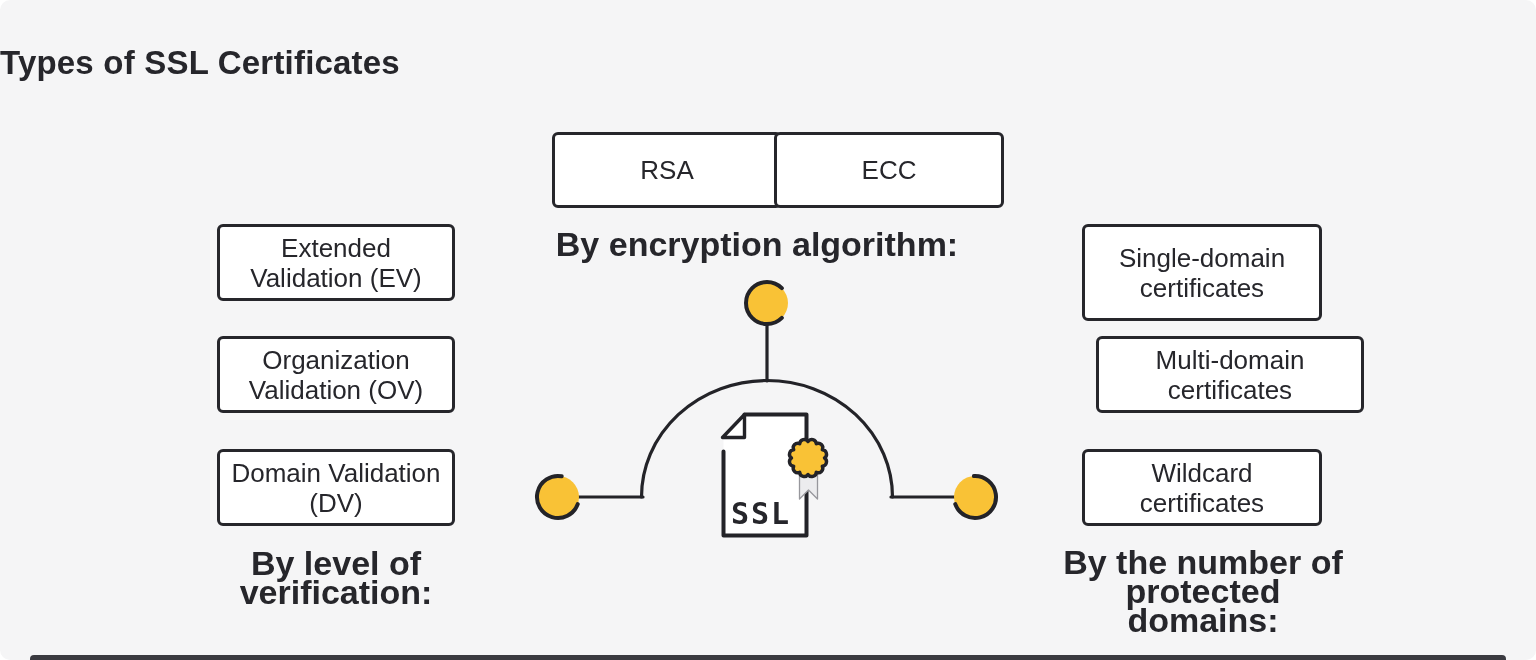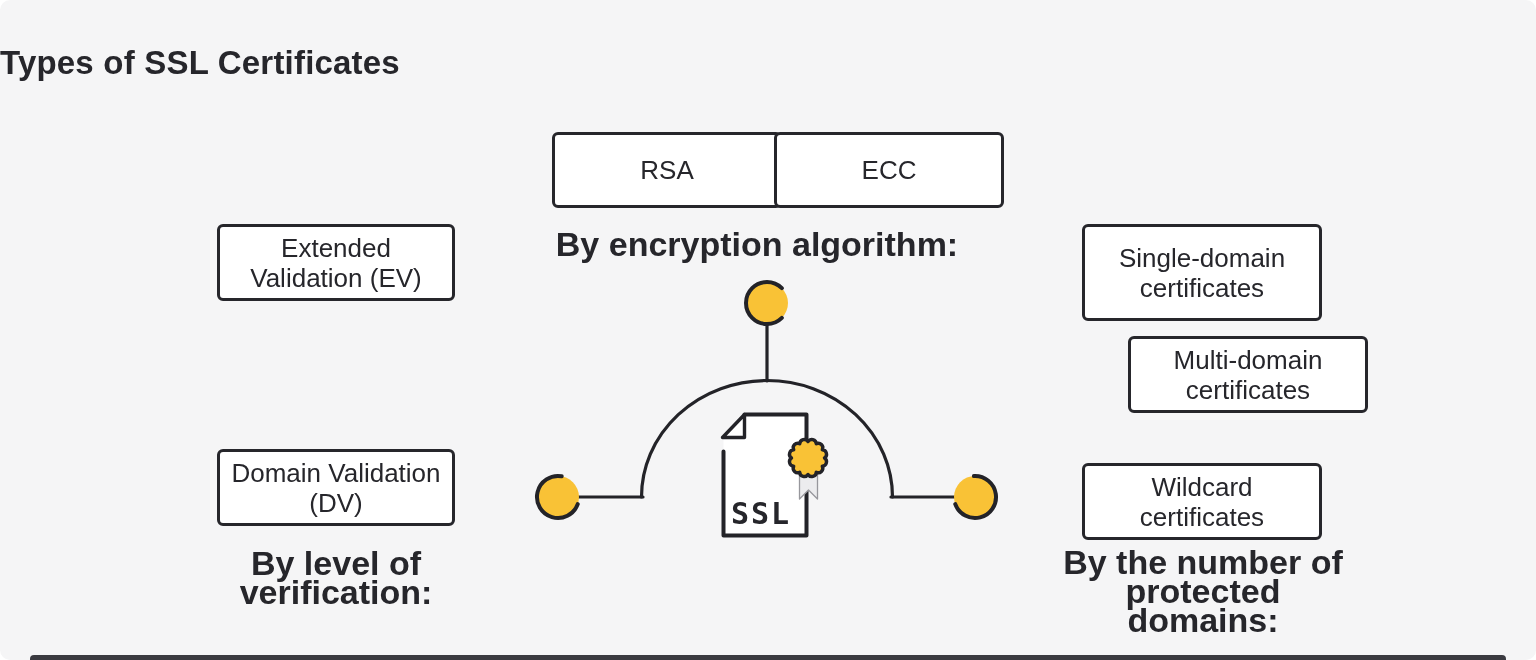--- a/index.html
+++ b/index.html
@@ -29,22 +29,22 @@
     font-size:26px;line-height:30px;
     padding:4px 10px;
     color:#26262B;
   }
   .box-rsa{left:512px;top:132px;width:230px;height:76px;margin-left:40px;}
   .box-ecc{left:774px;top:132px;width:230px;height:76px;}
   .box-ev{left:217px;top:224px;width:238px;height:77px;}
   .box-ov{left:217px;top:336px;width:238px;height:77px;}
   .box-dv{left:217px;top:449px;width:238px;height:77px;}
   .box-single{left:1082px;top:224px;width:240px;height:97px;}
-  .box-multi{left:1128px;top:336px;width:240px;height:77px;}
-  .box-wildcard{left:1082px;top:463px;width:240px;height:77px;}
+  .box-multi{left:1096px;top:336px;width:268px;height:77px;}
+  .box-wildcard{left:1082px;top:449px;width:240px;height:77px;}
   .group-label{
     position:absolute;
     font-size:34px;font-weight:700;line-height:29px;
     text-align:center;color:#26262B;
   }
   .label-encryption{left:517px;top:230px;width:480px;}
   .label-verification{left:176px;top:549px;width:320px;text-align:center;}
   .label-domains{left:1063px;top:548px;width:280px;}
   .illustration{
     position:absolute;left:520px;top:270px;width:490px;height:275px;
@@ -68,20 +68,23 @@
   <div class="type-box box-rsa">
     <span>RSA</span>
   </div>
   <div class="type-box box-ecc">
     <span>ECC</span>
   </div>
   <div class="group-label label-encryption">By encryption algorithm:</div>
 
   <div class="type-box box-ev">
     <span>Extended Validation (EV)</span>
+  </div>
+  <div class="type-box box-ov">
+    <span>Organization Validation (OV)</span>
   </div>
   <div class="type-box box-dv">
     <span>Domain Validation (DV)</span>
   </div>
   <div class="group-label label-verification">By level of verification:</div>
 
   <div class="type-box box-single">
     <span>Single-domain certificates</span>
   </div>
   <div class="type-box box-multi">

